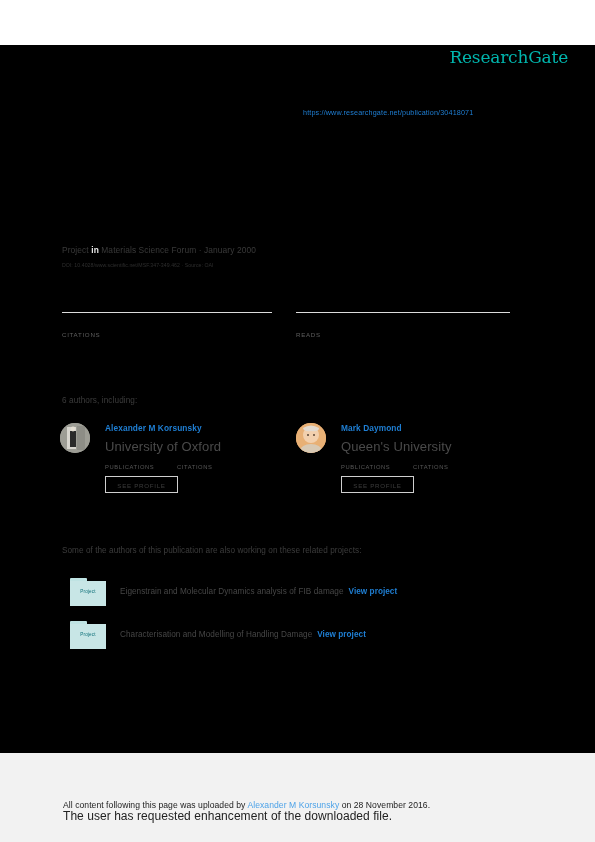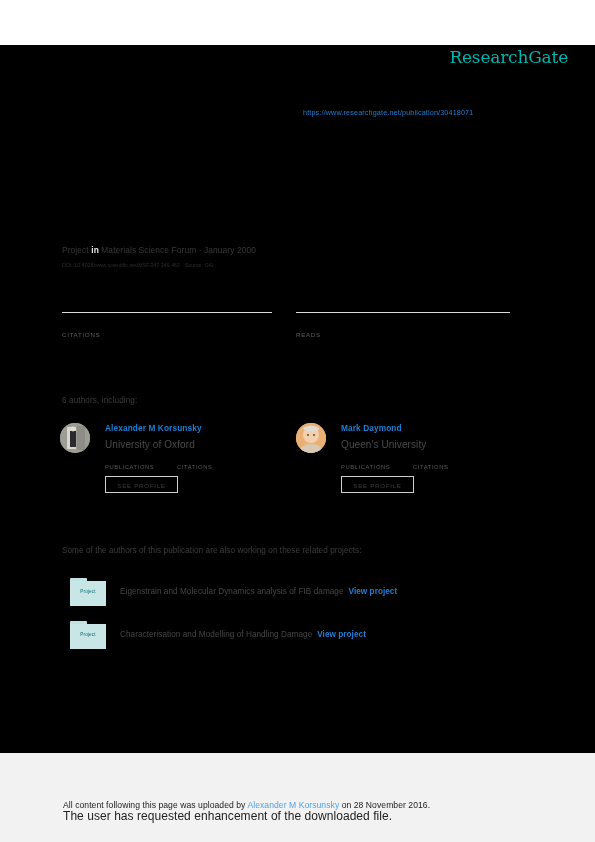--- a/index.html
+++ b/index.html
@@ -150,21 +150,21 @@
     font-size: 8.3px;
     font-weight: bold;
     color: #1f7fd4;
     letter-spacing: 0.1px;
     white-space: nowrap;
   }
   .author-affil {
     position: absolute;
     left: 45px;
     top: 19px;
-    font-size: 10px;
+    font-size: 13px;
     color: #4a4a4a;
     letter-spacing: 0.1px;
     white-space: nowrap;
   }
 
   .author-stats {
     position: absolute;
     left: 45px;
     top: 33px;
     width: 180px;

